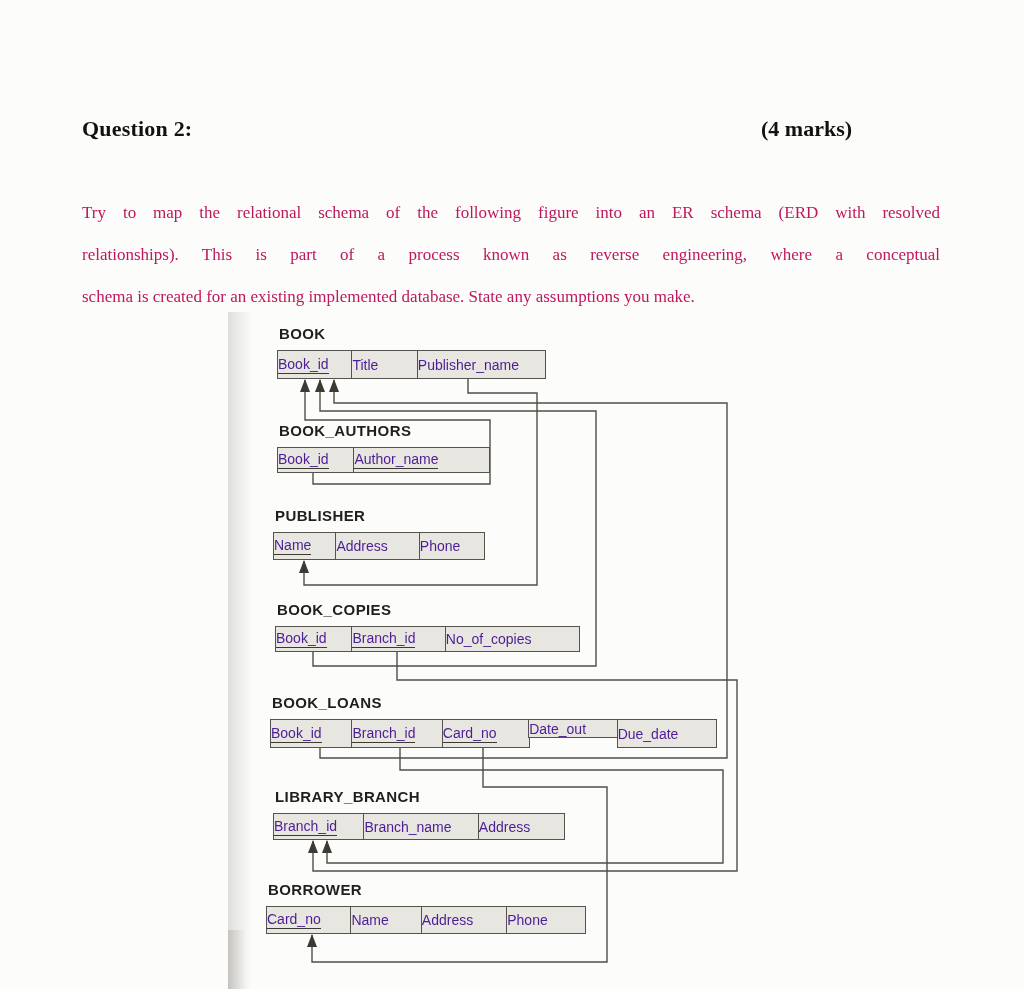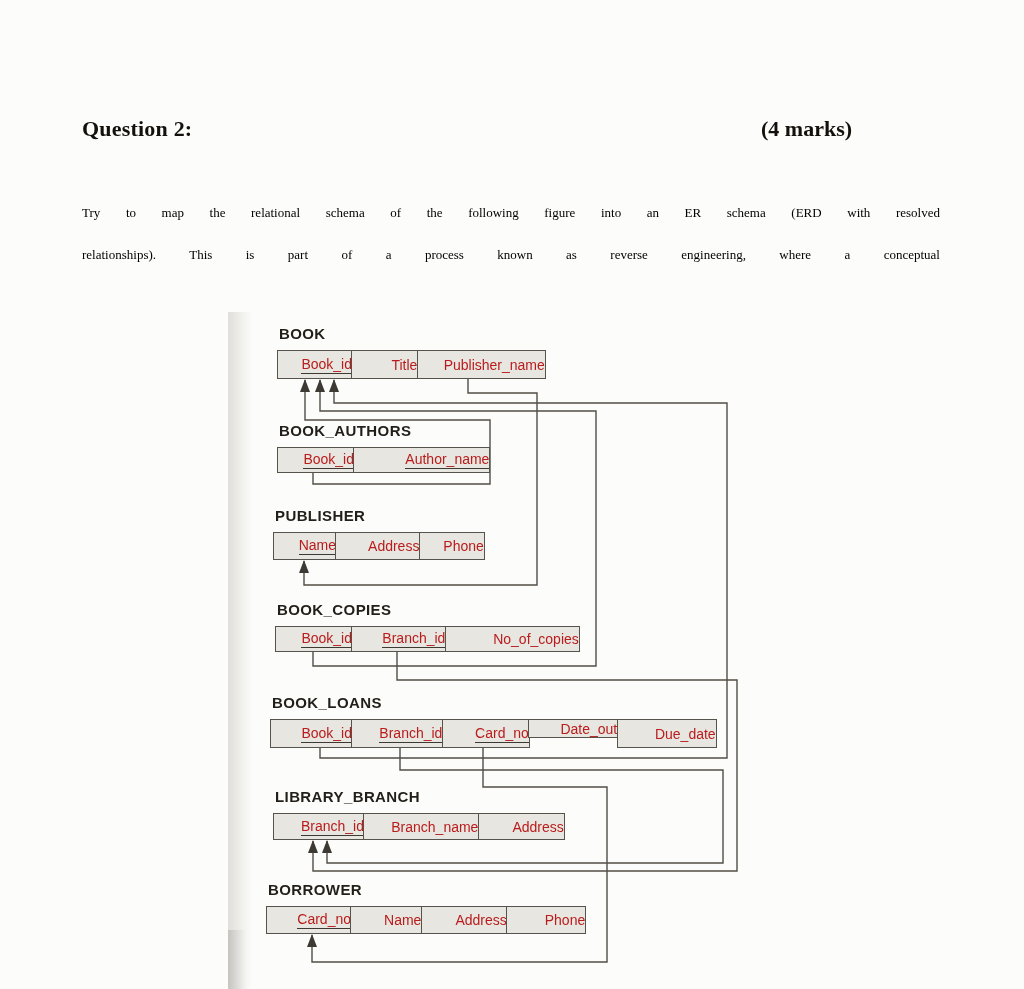--- a/index.html
+++ b/index.html
@@ -22,56 +22,57 @@
   .q-label{
     position:absolute;left:82px;top:116px;
     font-size:22px;font-weight:bold;color:#14110d;letter-spacing:0.2px;
   }
   .marks-label{
     position:absolute;left:761px;top:116px;
     font-size:22px;font-weight:bold;color:#14110d;
   }
   .para{
     position:absolute;left:82px;top:192px;width:858px;
-    font-size:13px;color:#000000;
+    font-size:17px;color:#be185d;
   }
   .para .line{line-height:42px;text-align:justify;text-align-last:justify;}
   .para .line.last{text-align-last:left;}
 
   
   .erd-table{position:absolute;font-family:"Liberation Sans",sans-serif;}
   .erd-label{
     position:absolute;font-weight:bold;font-size:15px;color:#221f1a;
     letter-spacing:0.4px;white-space:nowrap;
   }
   .erd-row{position:absolute;display:flex;}
   .erd-cell{
     box-sizing:border-box;border:1.6px solid #56534c;background:#e8e6e0;
-    display:flex;align-items:center;justify-content:flex-end;
-    font-size:14px;color:#b91c1c;white-space:nowrap;
+    display:flex;align-items:center;justify-content:flex-start;
+    font-size:14px;color:#4c1d95;white-space:nowrap;
   }
   .erd-cell + .erd-cell{margin-left:-1.6px;}
   .erd-cell .key{border-bottom:1.5px solid #3d3a34;padding-bottom:1px;}
 
   #fk-svg{position:absolute;left:0;top:0;pointer-events:none;}
 </style>
 </head>
 <body>
 
 <div class="page">
 
   <div class="scan-streak"></div>
   <div class="scan-smudge"></div>
 
   <div class="q-label">Question 2:</div>
   <div class="marks-label">(4 marks)</div>
 
   <div class="para">
     <div class="line">Try to map the relational schema of the following figure into an ER schema (ERD with resolved</div>
     <div class="line">relationships). This is part of a process known as reverse engineering, where a conceptual</div>
+    <div class="line last">schema is created for an existing implemented database. State any assumptions you make.</div>
   </div>
 
   <svg id="fk-svg" width="1024" height="989">
     <defs>
       <marker id="arrowhead" markerUnits="userSpaceOnUse" markerWidth="14" markerHeight="12" refX="12" refY="5" orient="auto">
         <path d="M0,0 L13,5 L0,10 z" id="arrowhead-shape" fill="#3d3a34"></path>
       </marker>
     </defs>
     <g id="fk-paths">
         <path d="M313 473 L313 484 L490 484 L490 420 L305 420 L305 380" fill="none" stroke="#514e47" stroke-width="1.4" marker-end="url(#arrowhead)"></path>

